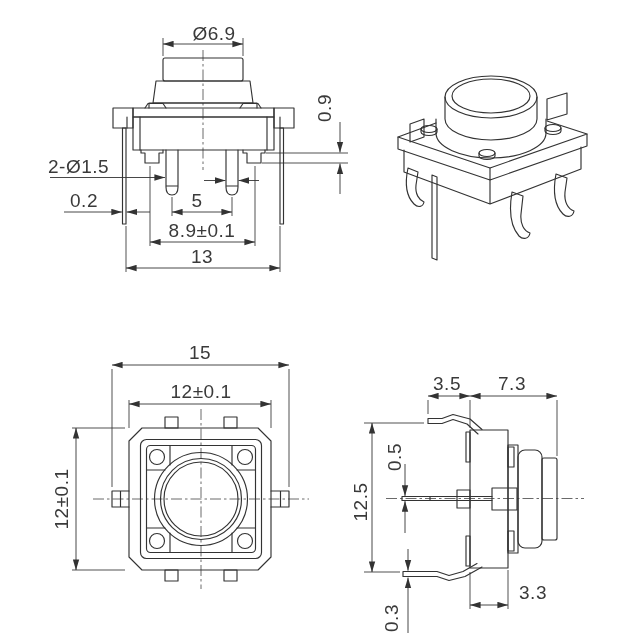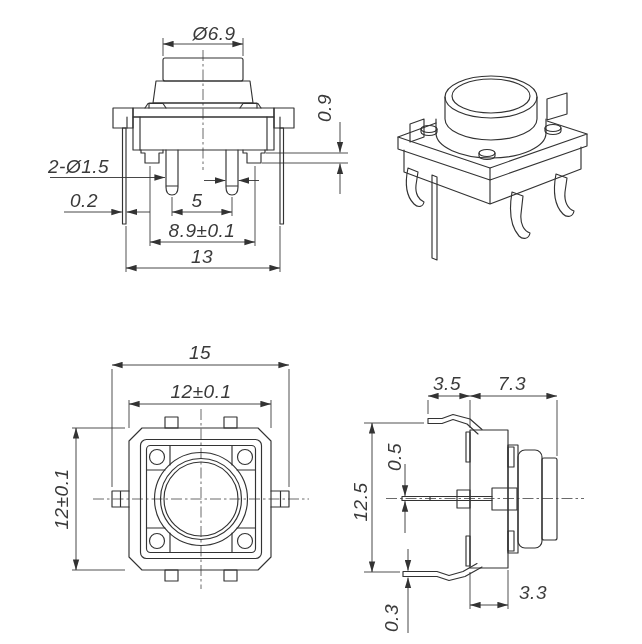--- a/index.html
+++ b/index.html
@@ -1,16 +1,16 @@
 <!DOCTYPE html>
 <html><head>
 <meta charset="utf-8">
 <style>
   html,body{margin:0;padding:0;background:#ffffff;}
-  .stage{position:relative;width:642px;height:644px;background:#ffffff;overflow:hidden;font-style:italic;}
+  .stage{position:relative;width:642px;height:644px;background:#ffffff;overflow:hidden;}
   svg{display:block;}
   text{font-family:"Liberation Sans","DejaVu Sans",sans-serif;font-size:19px;fill:#3a3a3a;letter-spacing:.5px;}
   .ol{stroke:#333;stroke-width:1.15;fill:none;stroke-linejoin:round;stroke-linecap:round;}
   .thin{stroke:#333;stroke-width:.85;fill:none;}
   .cl{stroke:#444;stroke-width:.8;fill:none;stroke-dasharray:11 3 2.5 3;}
   .dim{stroke:#333;stroke-width:.9;fill:none;}
 </style>
 </head>
 <body>
 

